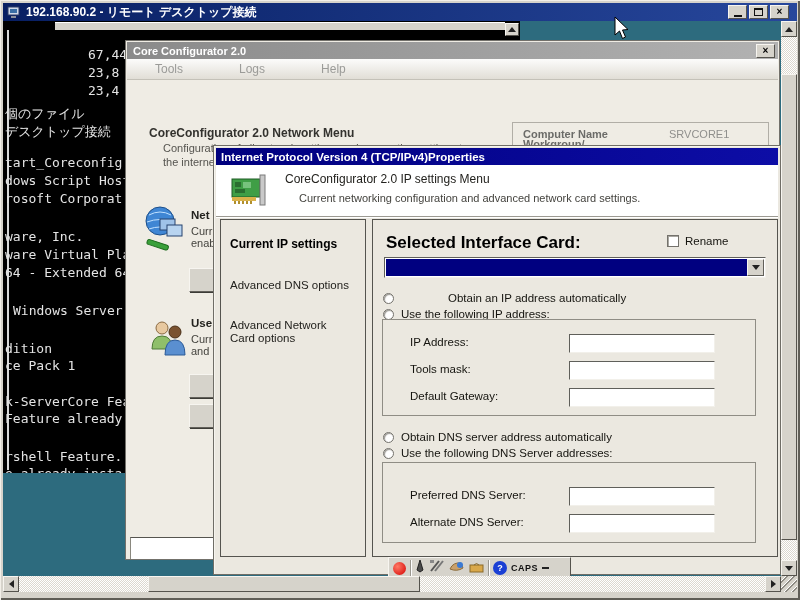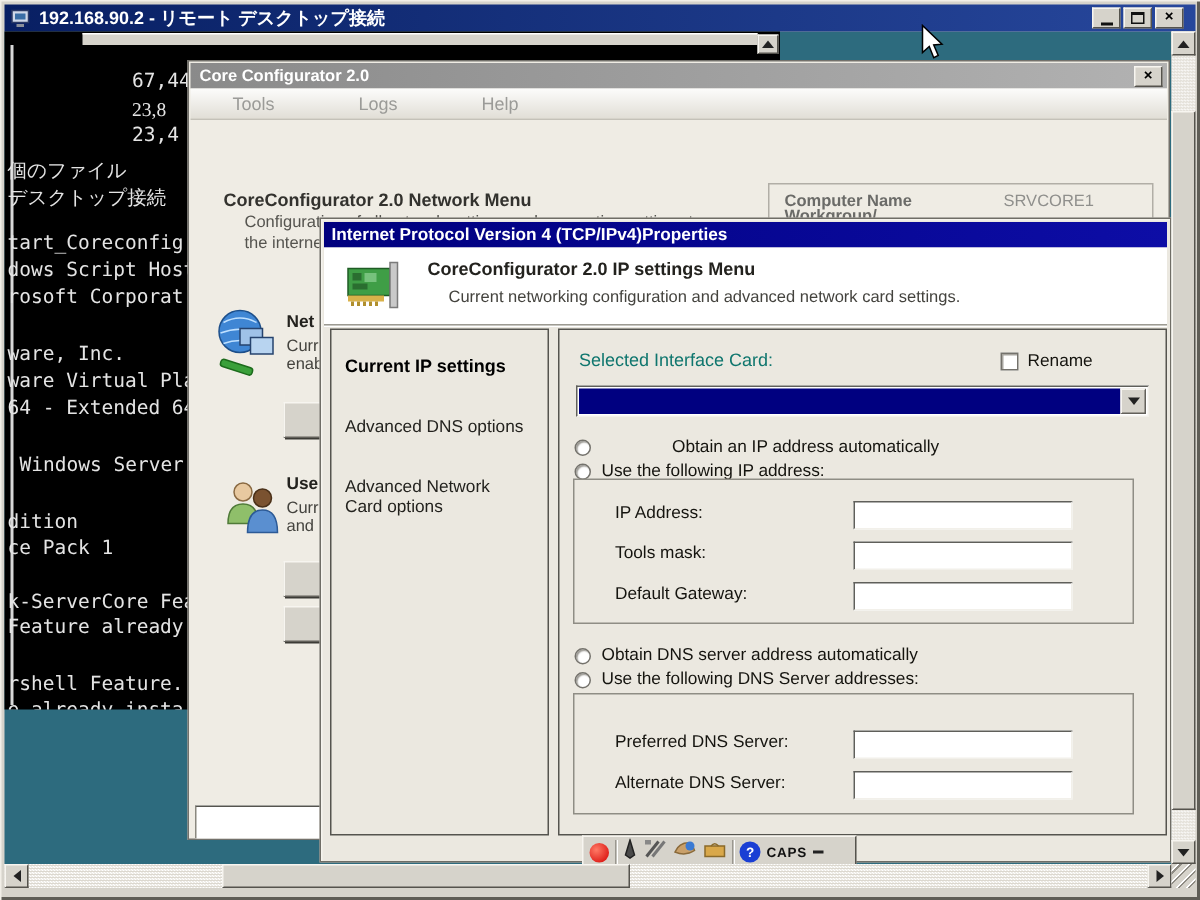--- a/index.html
+++ b/index.html
@@ -109,21 +109,21 @@
   </div>
 
   <div class="abs terminal">
     <div style="position:absolute;left:52px;top:1px;width:450px;height:8px;background:#d6d3cb;border-top:1px solid #fff;"></div>
     <div class="sb-btn" style="position:absolute;left:502px;top:2px;width:14px;height:13px;">
         <span class="tri-up"></span>
       </div>
     <div style="position:absolute;left:4px;top:9px;width:2px;height:440px;background:#d8d8d8;"></div>
     <div>
         <div class="term-line" style="left: 85px; top: 26px;">67,449 Updates.msi</div>
-        <div class="term-line" style="left: 85px; top: 44px; font-family: Liberation Serif, serif;">23,8</div>
+        <div class="term-line" style="left: 85px; top: 44px;">23,8</div>
         <div class="term-line" style="left: 85px; top: 62px;">23,4</div>
         <div class="term-line" style="left: 2px; top: 84px;">個のファイル</div>
         <div class="term-line" style="left: 2px; top: 102px;">デスクトップ接続</div>
         <div class="term-line" style="left: 2px; top: 134px;">tart_Coreconfig.</div>
         <div class="term-line" style="left: 2px; top: 152px;">dows Script Host</div>
         <div class="term-line" style="left: 2px; top: 170px;">rosoft Corporat</div>
         <div class="term-line" style="left: 2px; top: 208px;">ware, Inc.</div>
         <div class="term-line" style="left: 2px; top: 226px;">ware Virtual Pla</div>
         <div class="term-line" style="left: 2px; top: 244px;">64 - Extended 64</div>
         <div class="term-line" style="left: 10px; top: 282px;">Windows Server</div>
@@ -211,35 +211,35 @@
           <rect x="5" y="16" width="10" height="4" fill="#2a6e30"></rect>
           <rect x="2" y="24" width="24" height="4" fill="#d9b24a"></rect>
           <rect x="4" y="28" width="2" height="3" fill="#b08f2e"></rect>
             <rect x="8" y="28" width="2" height="3" fill="#b08f2e"></rect>
             <rect x="12" y="28" width="2" height="3" fill="#b08f2e"></rect>
             <rect x="16" y="28" width="2" height="3" fill="#b08f2e"></rect>
             <rect x="20" y="28" width="2" height="3" fill="#b08f2e"></rect>
           <rect x="30" y="2" width="5" height="30" fill="#c9c9c9" stroke="#7a7a7a"></rect>
         </svg>
       </span>
-      <span class="abs" style="left:69px;top:7px;font-size:12px;font-weight:bold;color:#23221e;">CoreConfigurator 2.0 IP settings Menu</span>
+      <span class="abs" style="left:69px;top:7px;font-size:12px;font-weight:normal;color:#23221e;">CoreConfigurator 2.0 IP settings Menu</span>
       <span class="abs" style="left:83px;top:27px;font-size:11px;color:#44433e;">Current networking configuration and advanced network card settings.</span>
     </div>
     <div class="dlg-sep"></div>
 
     <div class="panelbox" style="left:6px;top:73px;width:146px;height:338px;">
       <div style="position:absolute;left:9px;top:17px;font-size:12px;font-weight:bold;color:#000;">Current IP settings</div>
       <div style="position:absolute;left:9px;top:59px;font-size:11.5px;color:#23221e;">Advanced DNS options</div>
       <div style="position:absolute;left:9px;top:99px;font-size:11.5px;color:#23221e;white-space:pre-line;line-height:13px;">Advanced Network
 Card options</div>
     </div>
 
     <div class="panelbox" style="left:158px;top:73px;width:406px;height:338px;"></div>
 
-    <div class="abs" style="left:172px;top:87px;font-size:12px;font-weight:normal;color:#0f766e;">Selected Interface Card:</div>
+    <div class="abs" style="left:172px;top:87px;font-size:17px;font-weight:bold;color:#000000;">Selected Interface Card:</div>
     <span class="checkbox" style="left:453px;top:89px;"></span>
     <span class="lbl-sm" style="left:471px;top:89px;">Rename</span>
 
     <div class="combo" style="left:170px;top:111px;width:382px;height:21px;">
       <span class="combo-fill"></span>
       <span class="combo-btn">
           <span class="tri-down"></span>
         </span>
     </div>
 

